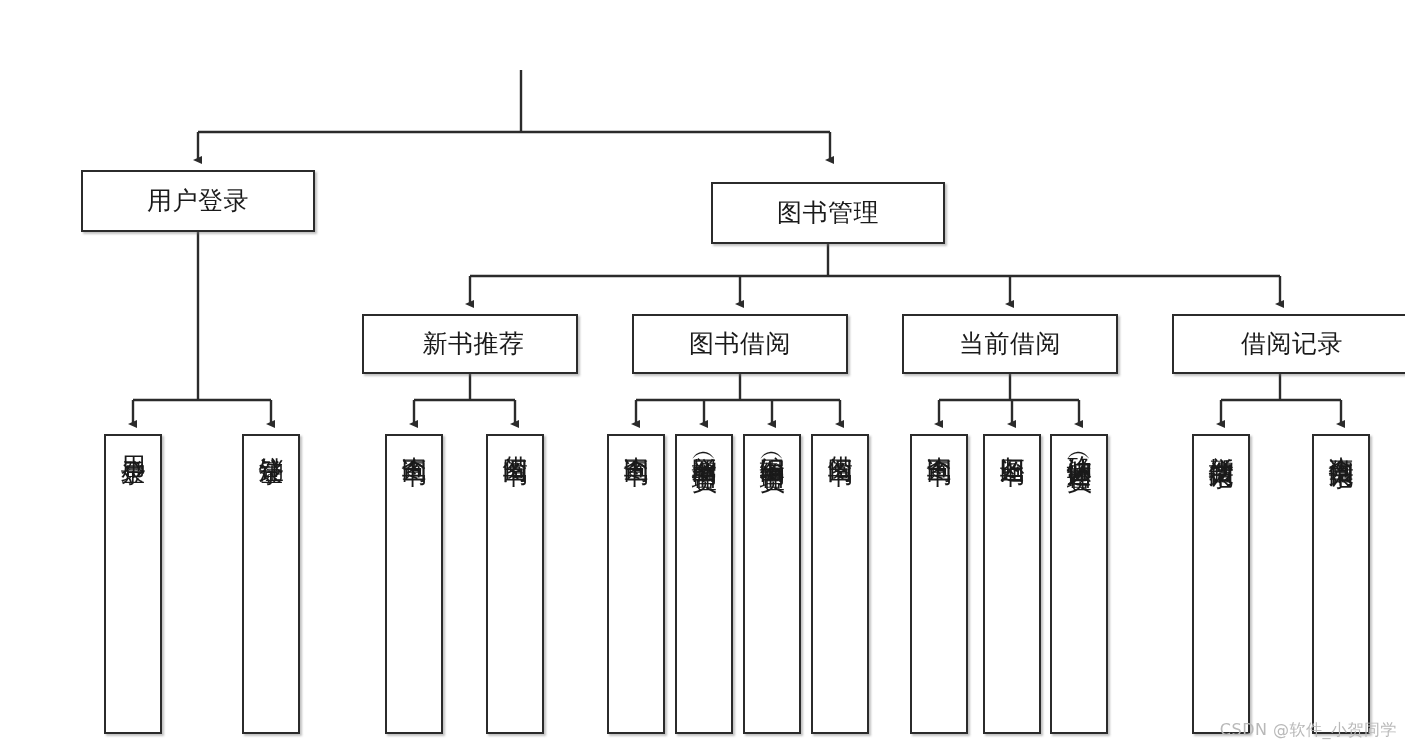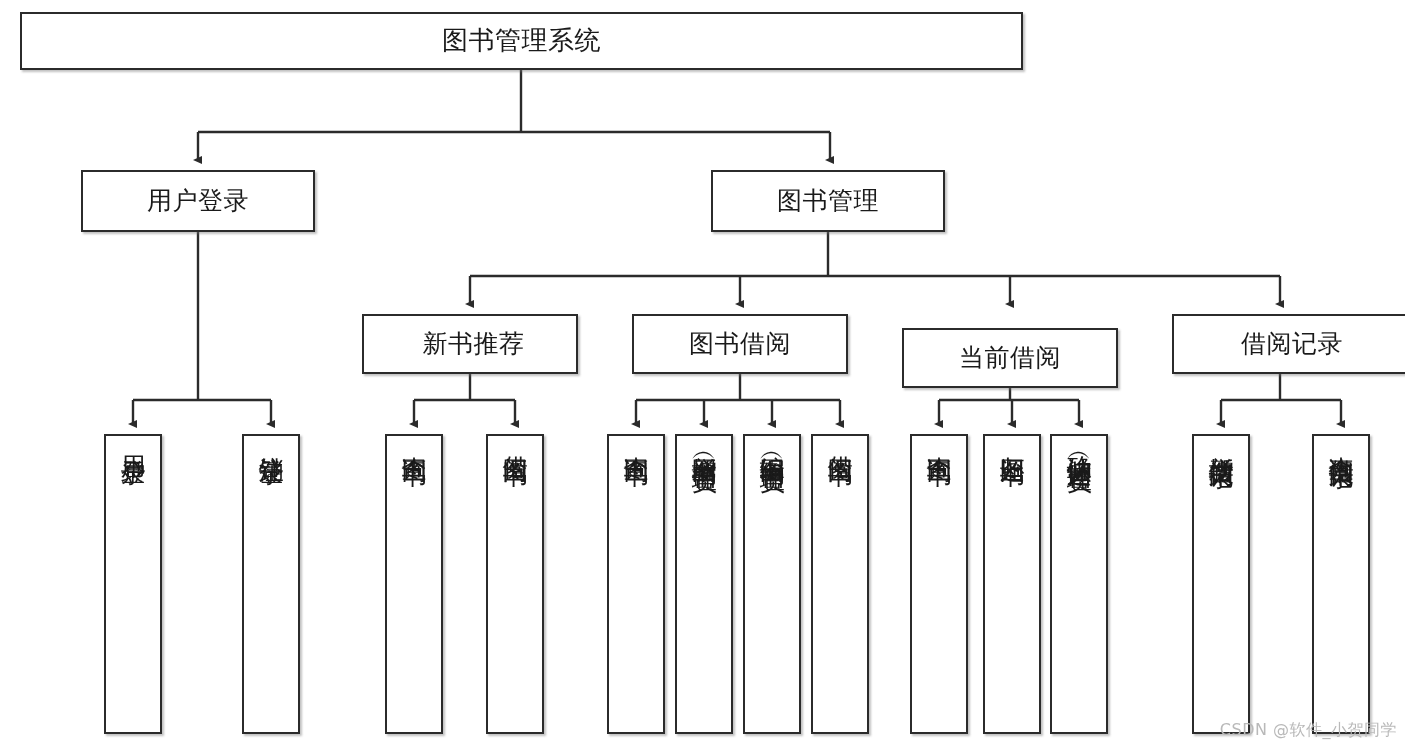--- a/index.html
+++ b/index.html
@@ -119,38 +119,35 @@
       <path d="M1012,400 L1012,424" marker-end="url(#arrow)"></path>
       <path d="M1079,400 L1079,424" marker-end="url(#arrow)"></path>
 
       <path d="M1280,374 L1280,400"></path>
       <path d="M1221,400 L1341,400"></path>
       <path d="M1221,400 L1221,424" marker-end="url(#arrow)"></path>
       <path d="M1341,400 L1341,424" marker-end="url(#arrow)"></path>
     </g>
   </svg>
 
-  <div class="node root" style="left:20px; top:12px; width:1003px; height:58px;">
-    <span class="label">图书管理系统</span>
-  </div>
 
   <div class="node" style="left:81px; top:170px; width:234px; height:62px;">
     <span class="label">用户登录</span>
   </div>
-  <div class="node" style="left:711px; top:170px; width:234px; height:62px;">
+  <div class="node" style="left:711px; top:182px; width:234px; height:62px;">
     <span class="label">图书管理</span>
   </div>
 
   <div class="node" style="left:362px; top:314px; width:216px; height:60px;padding-left:7px;">
     <span class="label">新书推荐</span>
   </div>
   <div class="node" style="left:632px; top:314px; width:216px; height:60px;">
     <span class="label">图书借阅</span>
   </div>
-  <div class="node" style="left:902px; top:328px; width:216px; height:60px;">
+  <div class="node" style="left:902px; top:314px; width:216px; height:60px;">
     <span class="label">当前借阅</span>
   </div>
   <div class="node" style="left:1172px; top:314px; width:240px; height:60px;">
     <span class="label">借阅记录</span>
   </div>
 
   <div class="node vert" style="left:104px; top:434px; width:58px; height:300px;">
     <span class="label">用户登录</span>
   </div>
   <div class="node vert" style="left:242px; top:434px; width:58px; height:300px;">

